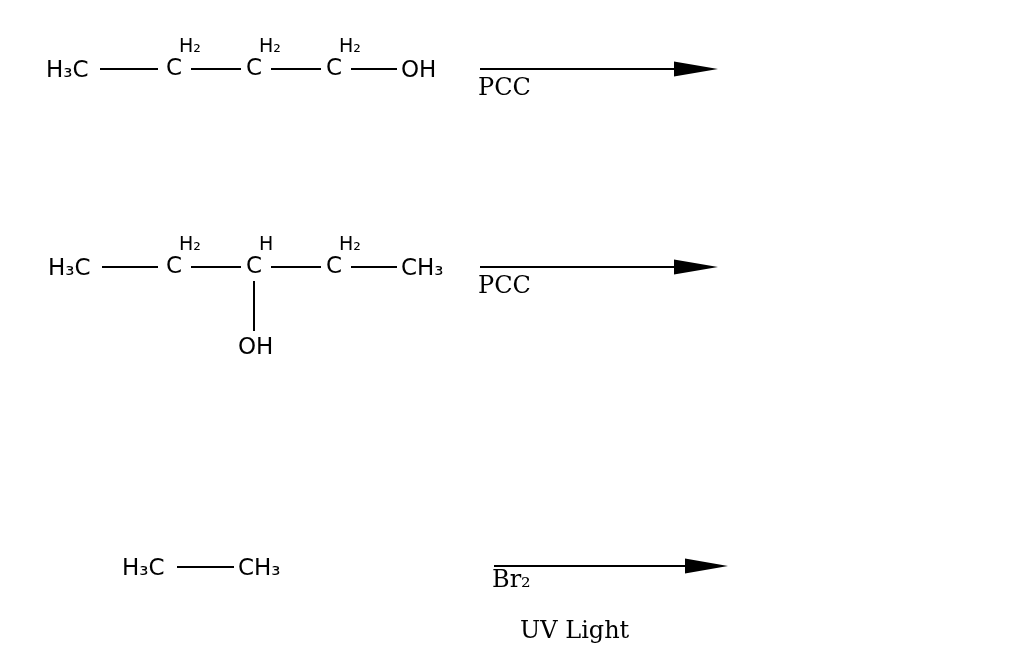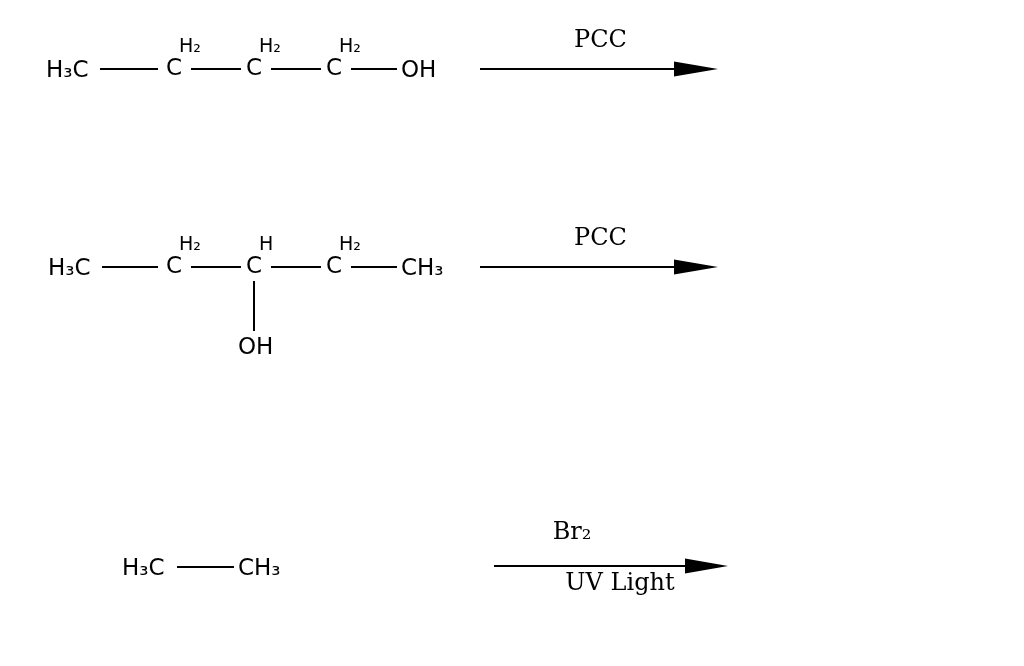--- a/index.html
+++ b/index.html
@@ -12,22 +12,22 @@
     font:23px/24px "DejaVu Sans", sans-serif;
     white-space:nowrap;color:#000;text-align:center;
   }
   .bond{position:absolute;height:2px;background:#000;}
   .vbond{position:absolute;width:2px;background:#000;}
   .group{position:absolute;width:30px;text-align:center;}
   .group-above{font:19px/20px "DejaVu Sans", sans-serif;color:#000;margin-left:20px;}
   .group-atom{font:23px/24px "DejaVu Sans", sans-serif;color:#000;}
   .arrow{position:absolute;display:block;}
   .reagent{
-    position:absolute;text-align:center;
-    font:24px/26px "DejaVu Serif", serif;color:#000;white-space:nowrap;
+    position:absolute;
+    font:24px/26px "DejaVu Serif", serif;color:#000;white-space:nowrap;margin-top:48px;
   }
 </style>
 </head>
 <body>
 
 <div class="canvas">
 
   <section>
     <div class="atom" style="left:46px;top:57px">H₃C</div>
 
@@ -109,18 +109,18 @@
 
     <div class="bond" style="left:177px;top:566px;width:57px"></div>
 
     <div class="atom" style="left:238px;top:555px">CH₃</div>
 
     <svg class="arrow" style="left:492px;top:551px" width="240" height="30" viewBox="0 0 240 30">
       <line x1="2" y1="15" x2="198" y2="15" stroke="#000" stroke-width="2"></line>
       <polygon points="236,15 193,7.5 193,22.5" fill="#000"></polygon>
     </svg>
 
-    <div class="reagent" style="left:472px;top:518px;width:200px">Br₂</div>
+    <div class="reagent" style="left:492px;top:518px;width:200px">Br₂</div>
 
     <div class="reagent" style="left:520px;top:569px;width:200px">UV Light</div>
   </section>
 
 </div>
 
 </body></html>

